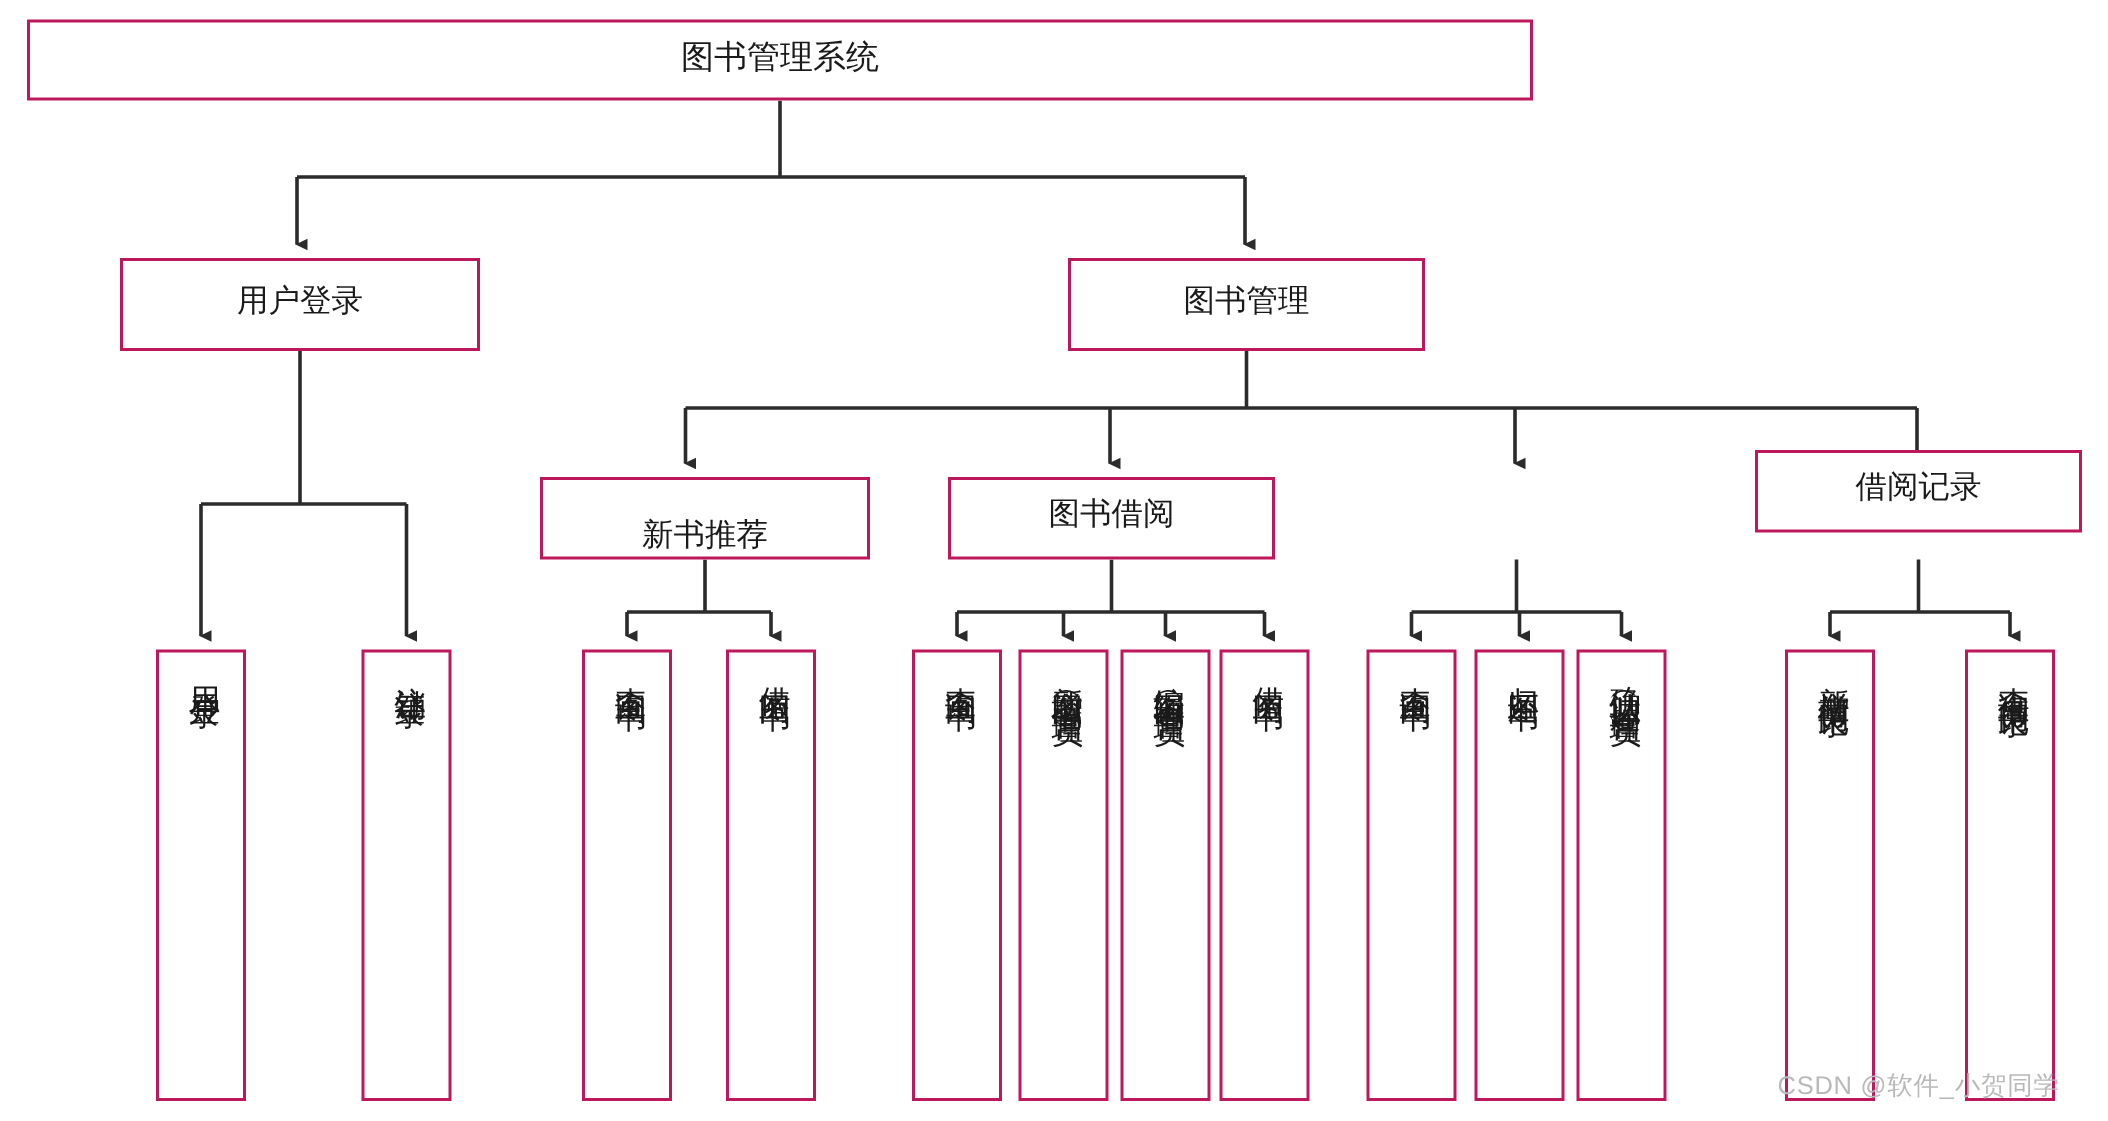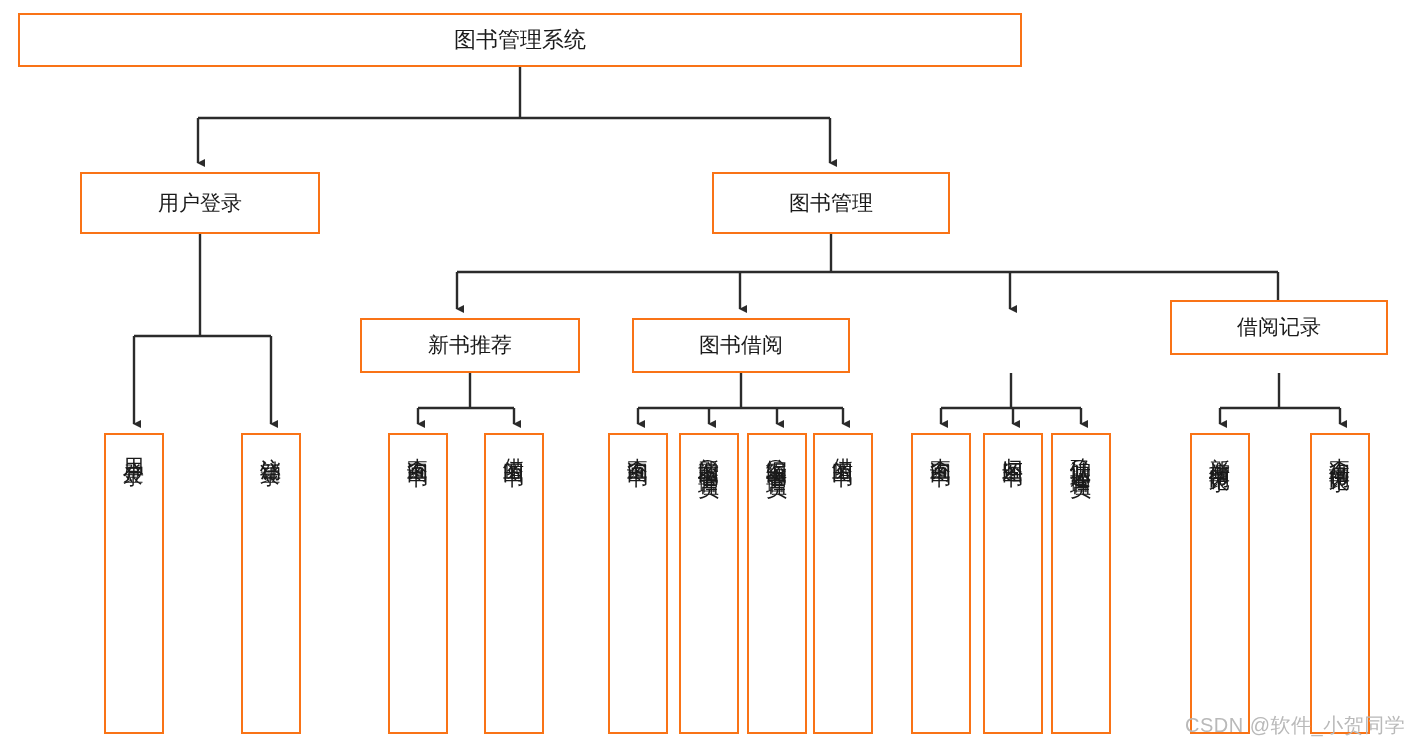--- a/index.html
+++ b/index.html
@@ -22,25 +22,26 @@
     left: 0;
     top: 0;
     width: 1405px;
     height: 747px;
     pointer-events: none;
   }
   .node {
     position: absolute;
     box-sizing: border-box;
     background: #ffffff;
-    border: 2px solid #f97316;
+    border: 2px solid #be185d;
     display: flex;
     align-items: center;
     justify-content: center;
     color: #1a1a1a;
+    font-family: Liberation Mono, monospace;
   }
   .node .label {
     display: block;
     text-align: center;
     line-height: 1.15;
     white-space: nowrap;
   }
   .node.horiz .label {
     font-size: 21px;
   }
@@ -56,21 +57,21 @@
     text-orientation: upright;
     font-size: 21px;
     letter-spacing: 3px;
     line-height: 1;
     margin: 0 auto;
   }
   .watermark {
     position: absolute;
     left: 1185px;
     top: 712px;
-    font-size: 20px;
+    font-size: 17px;
     color: #b9b9b9;
     white-space: nowrap;
     letter-spacing: 0.5px;
   }
 </style>
 </head>
 <body>
 
 <div id="canvas">
 
@@ -128,21 +129,21 @@
     <span class="label">图书管理系统</span>
   </div>
 
   <div class="node horiz" style="left:80px; top:172px; width:240px; height:62px;">
     <span class="label">用户登录</span>
   </div>
   <div class="node horiz" style="left:712px; top:172px; width:238px; height:62px;">
     <span class="label">图书管理</span>
   </div>
 
-  <div class="node horiz" style="left:360px; top:318px; width:220px; height:55px;">
+  <div class="node horiz" style="left:360px; top:318px; width:220px; height:55px;align-items:flex-end;">
     <span class="label">新书推荐</span>
   </div>
   <div class="node horiz" style="left:632px; top:318px; width:218px; height:55px;">
     <span class="label">图书借阅</span>
   </div>
   <div class="node horiz" style="left:1170px; top:300px; width:218px; height:55px;">
     <span class="label">借阅记录</span>
   </div>
 
   <div class="node vert" style="left:104px; top:433px; width:60px; height:301px;">

